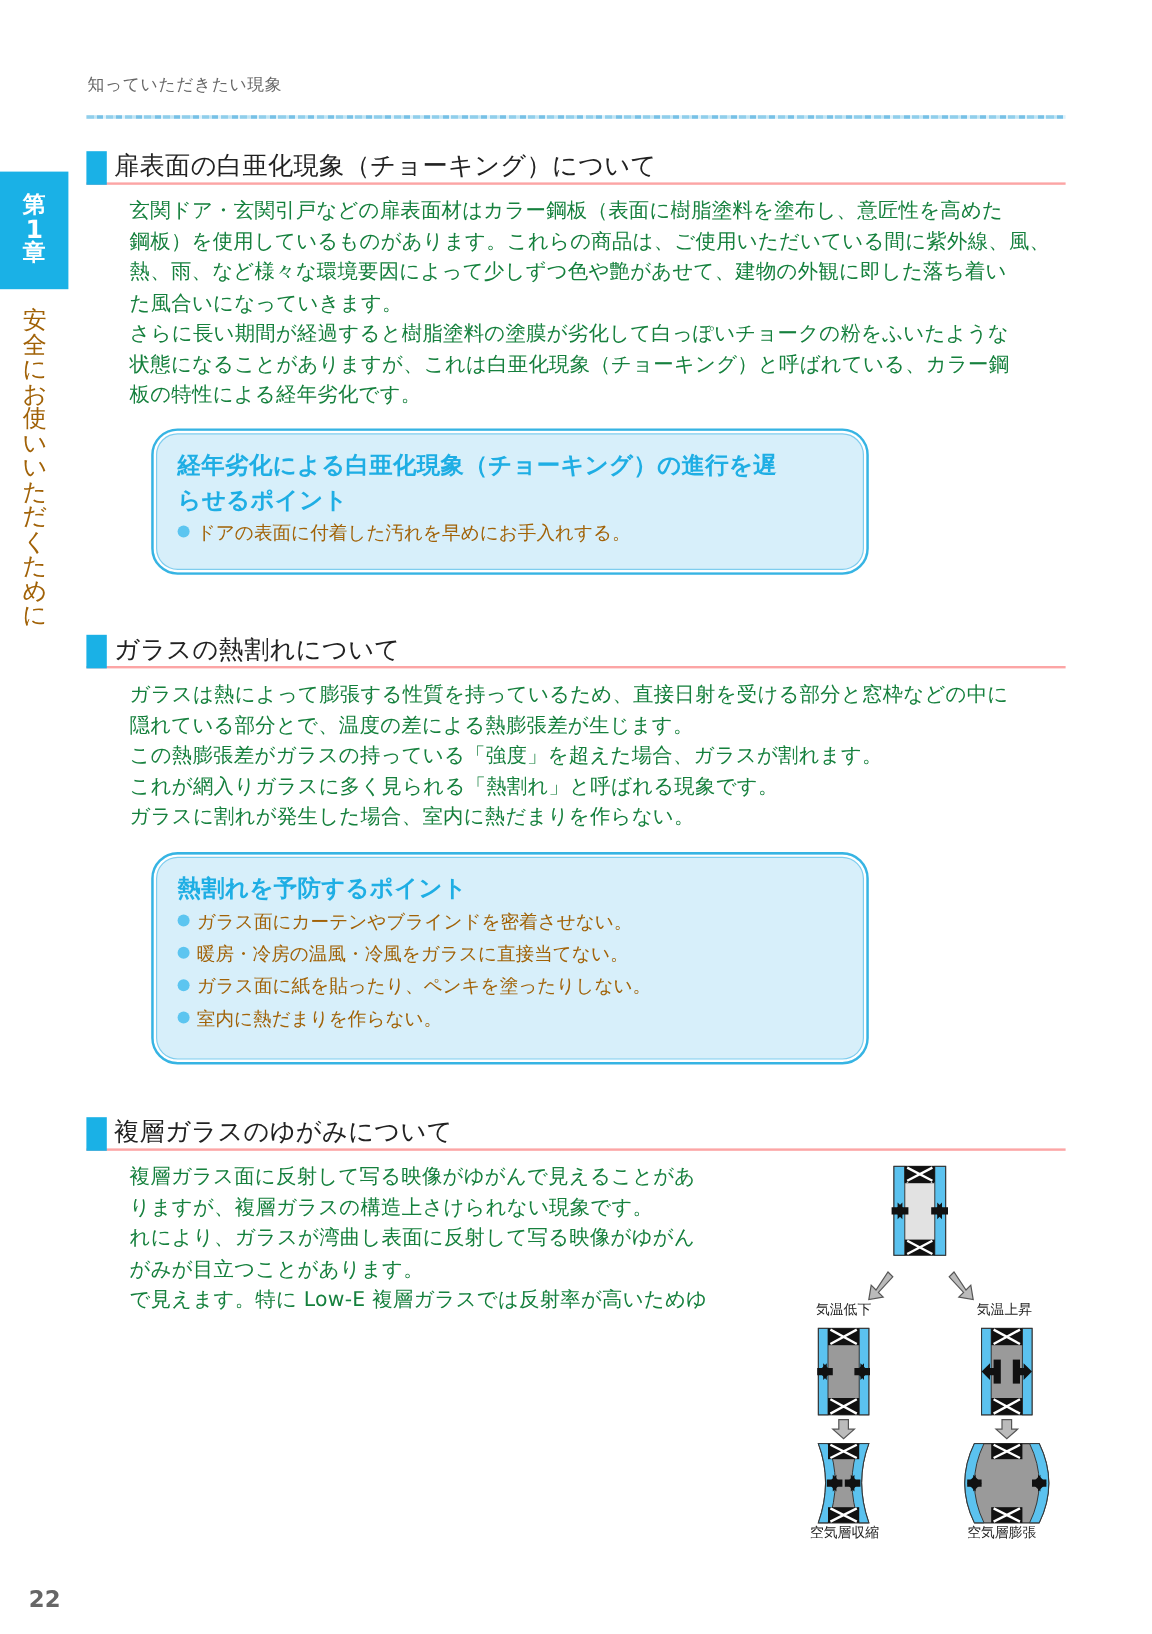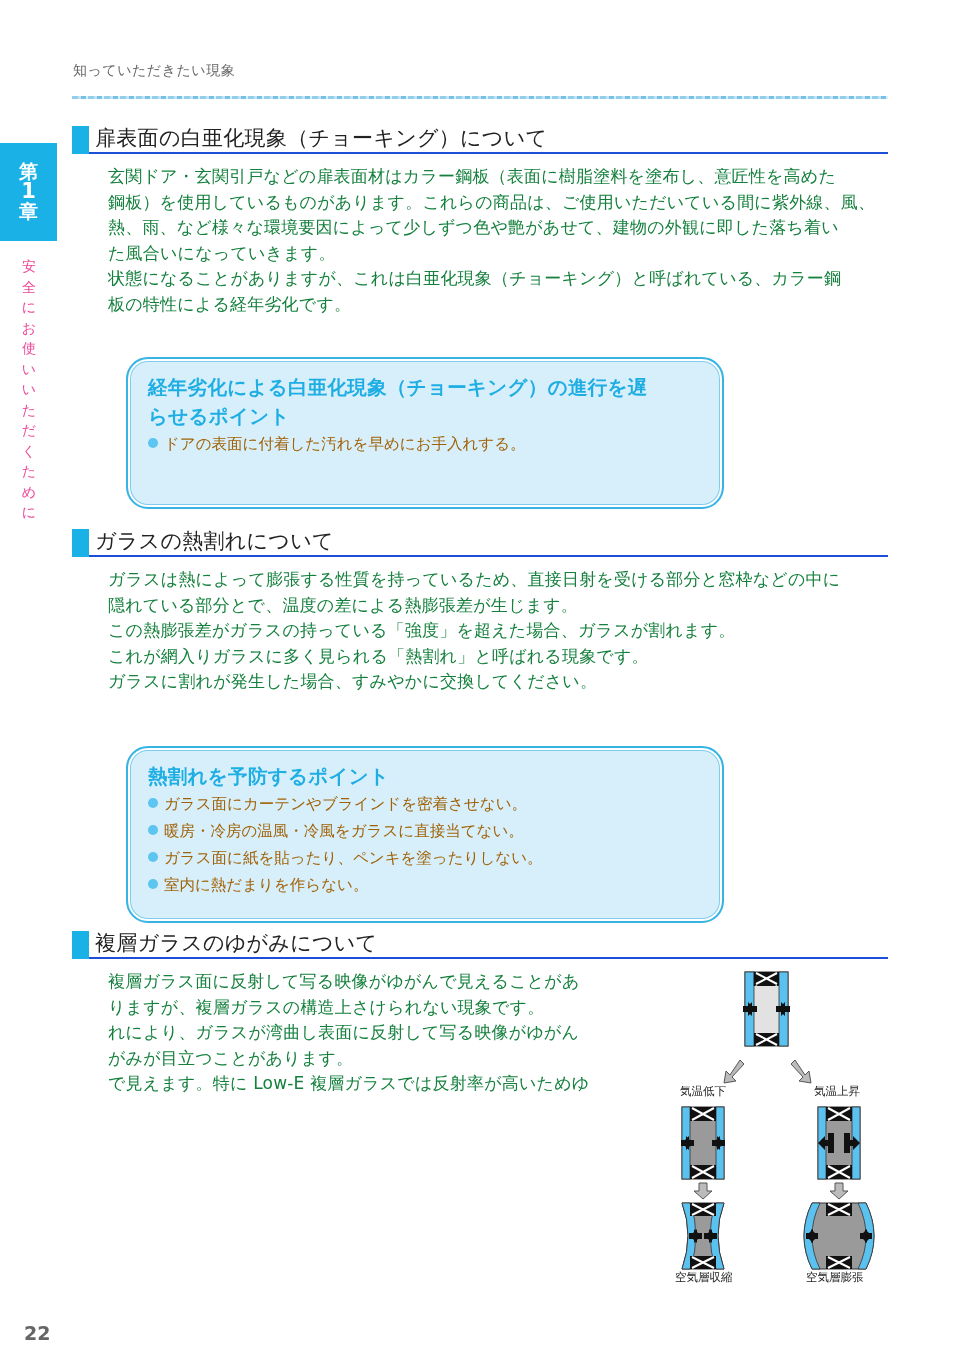--- a/index.html
+++ b/index.html
@@ -6,24 +6,24 @@
   html, body { width: 960px; height: 1362px; background: #ffffff; overflow: hidden; }
   body { position: relative; font-family: "DejaVu Sans", "Liberation Sans", sans-serif; color: #3c3c3c; }
 
   .running-head { position: absolute; left: 73px; top: 62px; font-size: 14px; color: #666; letter-spacing: 0.5px; }
   .head-rule { position: absolute; left: 72px; top: 96px; width: 816px; height: 3px;
     background: repeating-linear-gradient(90deg, #7dc6e8 0 6px, #b6e0f2 6px 9px, #5fb6e2 9px 14px, #d6eef9 14px 16px); opacity: .85; }
 
   .chapter-tab { position: absolute; left: 0; top: 143px; width: 57px; height: 98px; background: #1ab1e6;
     color: #fff; text-align: center; font-weight: bold; padding-top: 18px; line-height: 20px; font-size: 19px; }
   .chapter-tab .num { font-size: 21px; }
-  .chapter-side { position: absolute; left: 17px; top: 256px; width: 24px; color: #ec4899; font-size: 14px;
+  .chapter-side { position: absolute; left: 17px; top: 256px; width: 24px; color: #a16207; font-size: 20px;
     line-height: 20.5px; text-align: center; word-break: break-all; }
 
-  .section-title { position: absolute; left: 72px; width: 816px; height: 32px; border-bottom: 2px solid #1d4ed8; }
+  .section-title { position: absolute; left: 72px; width: 816px; height: 32px; border-bottom: 2px solid #fca5a5; }
   .section-title .bar { position: absolute; left: 0; top: 4px; width: 17px; height: 28px; background: #1ab1e6; }
   .section-title .txt { position: absolute; left: 23px; top: 2px; font-size: 21px; color: #222; letter-spacing: 0.3px; white-space: nowrap; }
 
   .para { position: absolute; left: 108px; font-size: 17px; line-height: 25.5px; color: #15803d; letter-spacing: 0.2px; }
   .para p { white-space: nowrap; }
 
   .tip-box { position: absolute; left: 126px; width: 598px; border: 2px solid #36b4e3; border-radius: 22px;
     background: #d7effa; box-shadow: inset 0 0 0 2px #fff, inset 0 0 0 3px #7fcdee; padding: 14px 20px 10px 20px; }
   .tip-title { color: #1eaee4; font-size: 19.5px; line-height: 29px; font-weight: bold; letter-spacing: 0.3px; }
   .tip-item { font-size: 15.5px; line-height: 27px; color: #a16207; white-space: nowrap; }
@@ -49,41 +49,42 @@
 
 <div class="section-title" style="top:122px;">
   <div class="bar"></div>
   <div class="txt">扉表面の白亜化現象（チョーキング）について</div>
 </div>
 <div class="para" style="top:164px;">
   <p>玄関ドア・玄関引戸などの扉表面材はカラー鋼板（表面に樹脂塗料を塗布し、意匠性を高めた</p>
   <p>鋼板）を使用しているものがあります。これらの商品は、ご使用いただいている間に紫外線、風、</p>
   <p>熱、雨、など様々な環境要因によって少しずつ色や艶があせて、建物の外観に即した落ち着い</p>
   <p>た風合いになっていきます。</p>
+  <p>さらに長い期間が経過すると樹脂塗料の塗膜が劣化して白っぽいチョークの粉をふいたような</p>
   <p>状態になることがありますが、これは白亜化現象（チョーキング）と呼ばれている、カラー鋼</p>
   <p>板の特性による経年劣化です。</p>
 </div>
-<div class="tip-box" style="top:357px; height:152px;">
+<div class="tip-box" style="top:357px; height:122px;">
   <div class="tip-title">経年劣化による白亜化現象（チョーキング）の進行を遅</div>
   <div class="tip-title">らせるポイント</div>
   <div class="tip-item"><span class="dot"></span><span>ドアの表面に付着した汚れを早めにお手入れする。</span></div>
 </div>
 
 <div class="section-title" style="top:525px;">
   <div class="bar"></div>
   <div class="txt">ガラスの熱割れについて</div>
 </div>
 <div class="para" style="top:567px;">
   <p>ガラスは熱によって膨張する性質を持っているため、直接日射を受ける部分と窓枠などの中に</p>
   <p>隠れている部分とで、温度の差による熱膨張差が生じます。</p>
   <p>この熱膨張差がガラスの持っている「強度」を超えた場合、ガラスが割れます。</p>
   <p>これが網入りガラスに多く見られる「熱割れ」と呼ばれる現象です。</p>
-  <p>ガラスに割れが発生した場合、すみやかに交換してください。</p>
-</div>
-<div class="tip-box" style="top:710px; height:177px;margin-top:36px;">
+  <p>ガラスに割れが発生した場合、室内に熱だまりを作らない。</p>
+</div>
+<div class="tip-box" style="top:710px; height:177px;">
   <div class="tip-title">熱割れを予防するポイント</div>
   <div class="tip-item"><span class="dot"></span><span>ガラス面にカーテンやブラインドを密着させない。</span></div>
   <div class="tip-item"><span class="dot"></span><span>暖房・冷房の温風・冷風をガラスに直接当てない。</span></div>
   <div class="tip-item"><span class="dot"></span><span>ガラス面に紙を貼ったり、ペンキを塗ったりしない。</span></div>
   <div class="tip-item"><span class="dot"></span><span>室内に熱だまりを作らない。</span></div>
 </div>
 
 <div class="section-title" style="top:927px;">
   <div class="bar"></div>
   <div class="txt">複層ガラスのゆがみについて</div>

